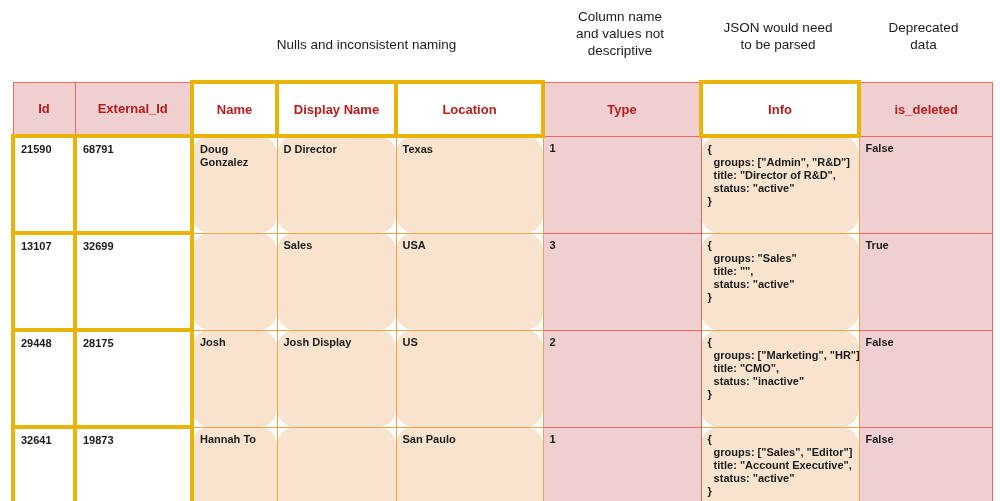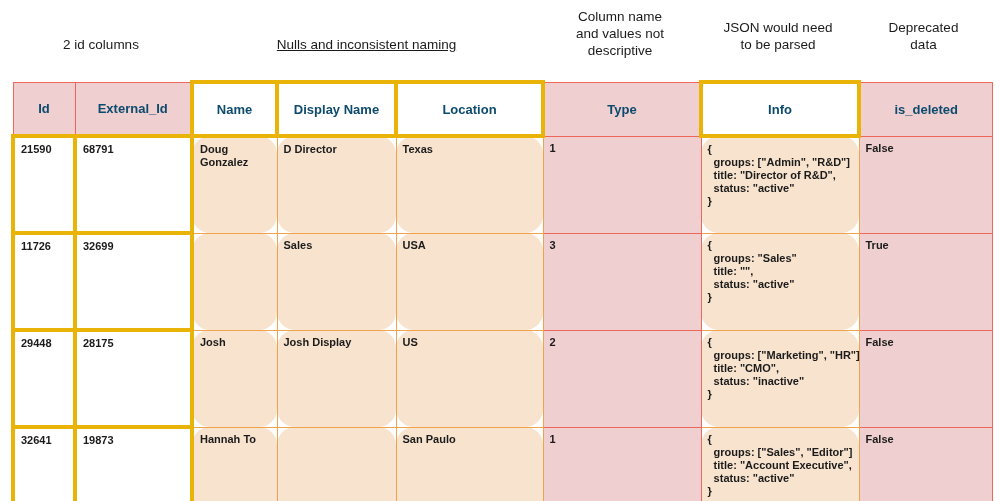--- a/index.html
+++ b/index.html
@@ -26,21 +26,21 @@
   }
   .annotation {
     position: absolute;
     text-align: center;
     font-size: 13.5px;
     line-height: 17px;
     color: #1b1b1b;
     white-space: pre-line;
   }
   .ann-id-columns    { left: 11px;  top: 36px; width: 180px; }
-  .ann-nulls         { left: 192px; top: 36px; width: 349px; text-decoration: underline; }
+  .ann-nulls         { left: 192px; top: 36px; width: 349px; }
   .ann-type          { left: 541px; top: 8px;  width: 158px; text-align: center; }
   .ann-info          { left: 699px; top: 19px; width: 158px; }
   .ann-deprecated    { left: 857px; top: 19px; width: 133px; }
 
   
   #data-table {
     position: absolute;
     left: 11px;
     top: 80px;
     width: 979px;
@@ -65,21 +65,21 @@
     font-weight: bold;
   }
 
   
   #data-table thead th {
     height: 50px;
     text-align: center;
     vertical-align: middle;
     font-weight: bold;
     font-size: 13px;
-    color: #0c4a6e;
+    color: #b91c1c;
   }
   
   #data-table tbody td {
     height: 84px;
     padding: 5px 5px 4px 6px;
     font-size: 11px;
     line-height: 13px;
     color: #1b1b1b;
   }
   tbody tr:last-child td { height: 82px; }
@@ -98,21 +98,20 @@
     font-size: 10.5px;
     line-height: 13.5px;
     white-space: pre;
     color: #1b1b1b;
   }
 </style>
 </head>
 <body>
 
 <div id="annotations">
-  <div class="annotation ann-id-columns">2 id columns</div>
   <div class="annotation ann-nulls">Nulls and inconsistent naming</div>
   <div class="annotation ann-type">Column name
 and values not
 descriptive</div>
   <div class="annotation ann-info">JSON would need
 to be parsed</div>
   <div class="annotation ann-deprecated">Deprecated
 data</div>
 </div>
 
@@ -150,21 +149,21 @@
       <td class="fill-orange bd-orange">Texas</td>
       <td class="fill-pink bd-red">1</td>
       <td class="fill-orange bd-orange json-block">{
   groups: ["Admin", "R&amp;D"]
   title: "Director of R&amp;D",
   status: "active"
 }</td>
       <td class="fill-pink bd-red">False</td>
     </tr>
     <tr>
-      <td class="fill-white bd-gray">11726</td>
+      <td class="fill-white bd-gray">13107</td>
       <td class="fill-white bd-gray">32699</td>
       <td class="fill-orange bd-orange"></td>
       <td class="fill-orange bd-orange">Sales</td>
       <td class="fill-orange bd-orange">USA</td>
       <td class="fill-pink bd-red">3</td>
       <td class="fill-orange bd-orange json-block">{
   groups: "Sales"
   title: "",
   status: "active"
 }</td>

